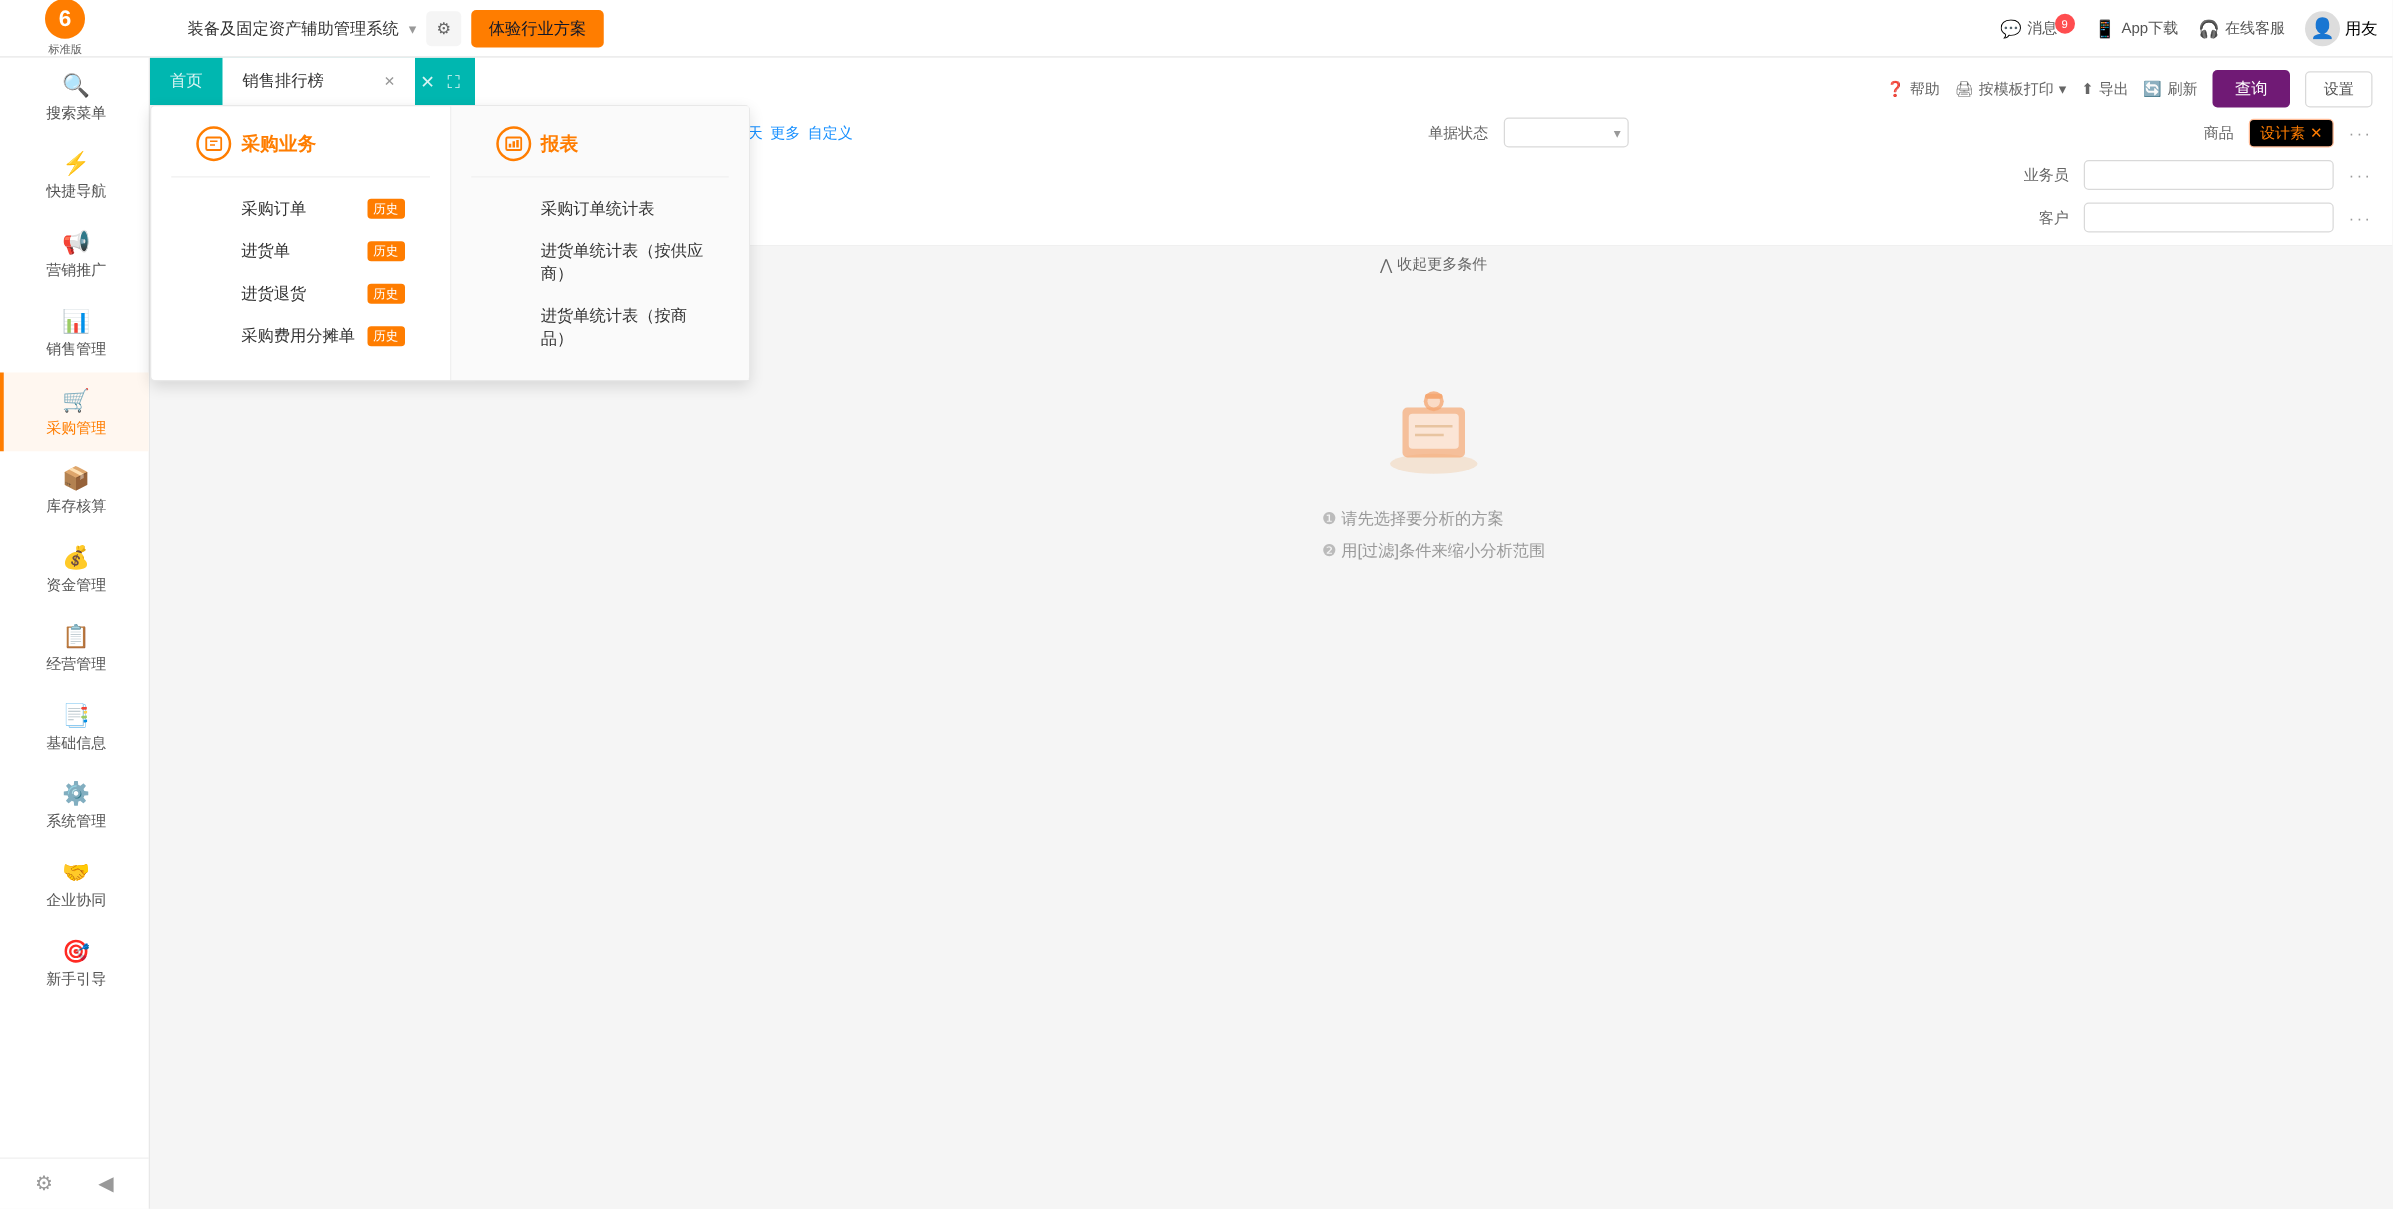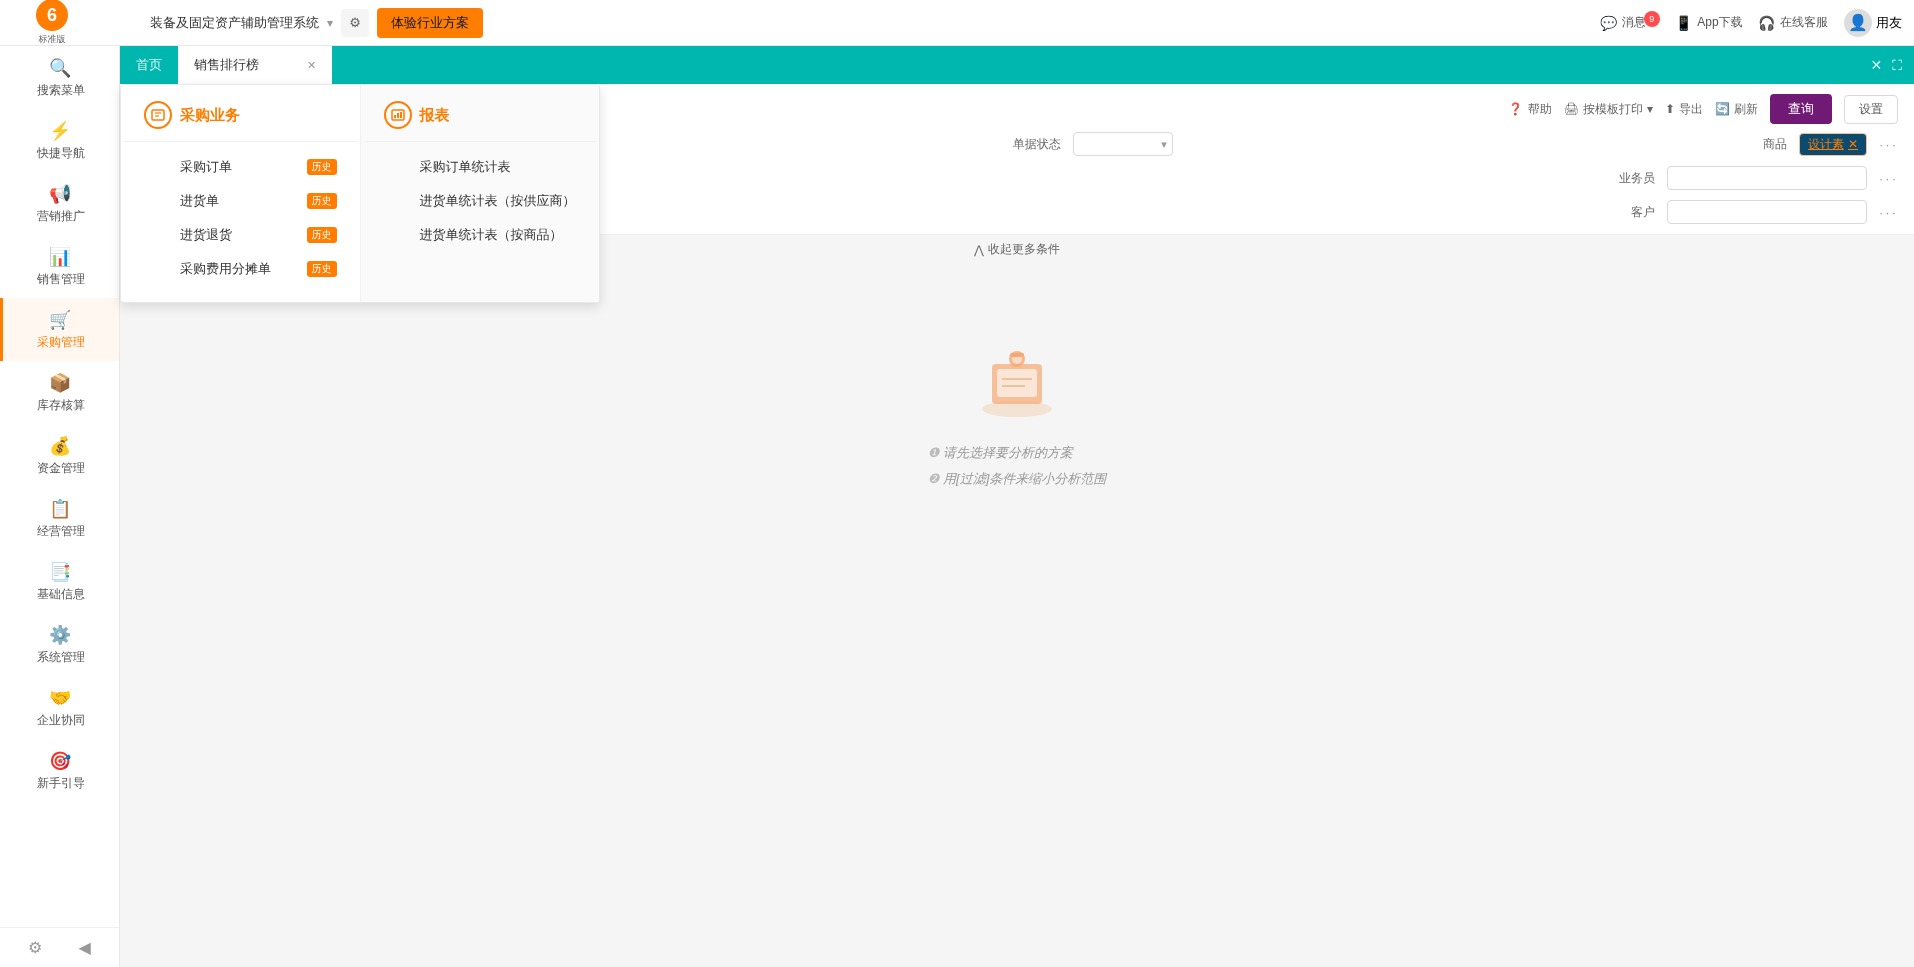--- a/index.html
+++ b/index.html
@@ -148,21 +148,21 @@
     }
 
     
     .main-content {
       position: fixed;
       top: 46px;
       left: 120px;
       right: 0;
       bottom: 0;
       display: flex;
-      flex-direction: column;
+      flex-direction: row;
       justify-content: space-between;
     }
 
     
     .tab-bar {
       background: #00b7b0;
       display: flex;
       align-items: center;
       height: 38px;
       padding: 0;
@@ -236,28 +236,27 @@
       font-size: 12px;
       color: #333;
       background: #fff;
       appearance: none;
       cursor: pointer;
       min-width: 100px;
     }
     .filter-tag {
       display: inline-flex;
       align-items: center;
-      background: #0c4a6e;
+      background: #000000;
       border: 1px solid #ffbb96;
       border-radius: 4px;
       padding: 2px 8px;
       font-size: 12px;
       color: #ff7d00;
       gap: 4px;
-      text-decoration: underline;
     }
     .filter-tag .close { color: #ff7d00; cursor: pointer; }
     .date-range {
       display: flex;
       align-items: center;
       gap: 6px;
       font-size: 12px;
       color: #333;
     }
     .date-range span.date-val {
@@ -298,21 +297,20 @@
     }
     .dots { color: #999; cursor: pointer; letter-spacing: 2px; }
 
     
     .empty-state {
       display: flex;
       flex-direction: column;
       align-items: center;
       justify-content: center;
       padding: 80px 0;
-      font-style: italic;
     }
     .empty-icon {
       width: 100px; height: 80px;
       position: relative;
       margin-bottom: 16px;
     }
     .empty-icon svg { width: 100%; height: 100%; }
     .empty-tips { color: #999; font-size: 13px; line-height: 2; }
     .empty-tips li { list-style: none; }
     .empty-tips li::before { content: "❶ "; color: #bbb; }
@@ -331,21 +329,21 @@
       width: 480px;
       background: #fff;
       border: 1px solid #e8e8e8;
       border-radius: 4px;
       box-shadow: 0 4px 12px rgba(0,0,0,0.12);
       z-index: 300;
       display: flex;
     }
     .dropdown-col {
       flex: 1;
-      padding: 16px 3px;
+      padding: 16px 16px;
     }
     .dropdown-col-header {
       display: flex;
       align-items: center;
       gap: 8px;
       padding: 0 20px 12px 20px;
       font-size: 15px;
       font-weight: bold;
       color: #ff7d00;
       border-bottom: 1px solid #f0f0f0;

